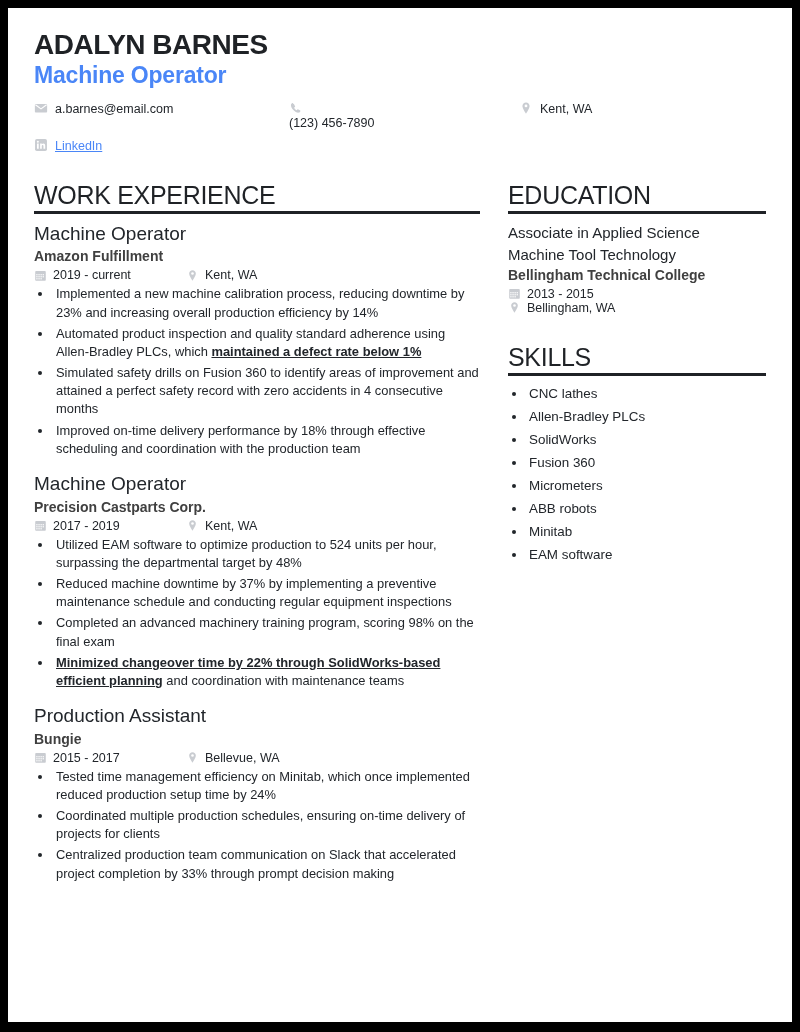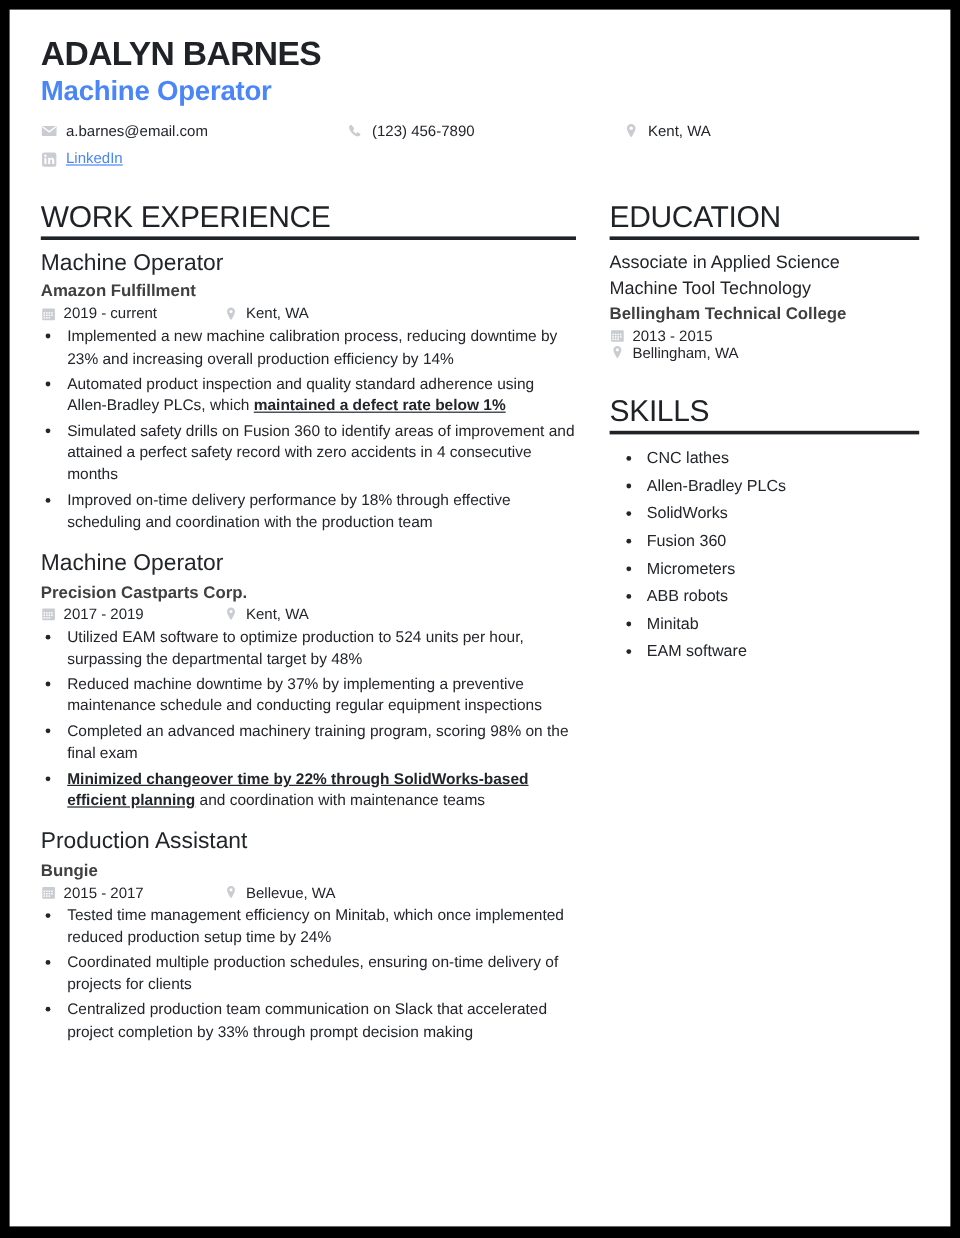--- a/index.html
+++ b/index.html
@@ -42,27 +42,27 @@
     margin: 0 0 12px 0;
   }
   .contact-grid {
     display: flex;
     flex-wrap: wrap;
     width: 100%;
     row-gap: 7px;
   }
   .contact-item {
     display: flex;
-    align-items: center;
+    align-items: flex-start;
     font-size: 12.5px;
     color: #22262b;
     line-height: 1.3;
   }
   .contact-item.c1 { width: 255px; }
-  .contact-item.c2 { width: 230px; }
+  .contact-item.c2 { width: 230px; flex-direction: column; }
   .contact-item.c3 { width: 200px; }
   .contact-item .ico {
     width: 14px;
     height: 14px;
     margin-right: 7px;
     flex: 0 0 14px;
     display: inline-flex;
     align-items: center;
     justify-content: center;
   }
@@ -150,21 +150,21 @@
     text-decoration: underline;
   }
 
   
   .edu-line {
     font-size: 15px;
     color: #22262b;
     line-height: 1.47;
   }
   ul.skills {
-    margin: 10px;
+    margin: 0;
     padding: 0 0 0 19px;
     list-style: disc;
   }
   ul.skills li {
     font-size: 13.4px;
     color: #22262b;
     line-height: 1.5;
     margin-bottom: 3px;
     padding-left: 2px;
   }

